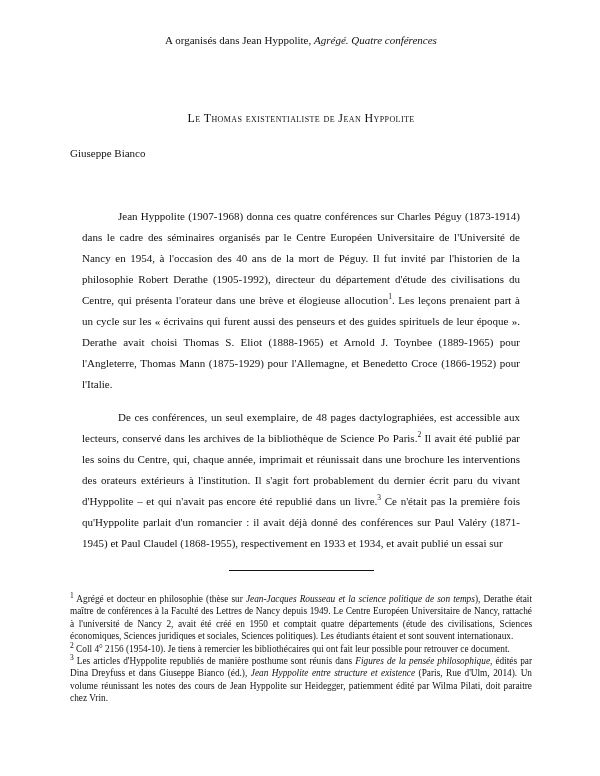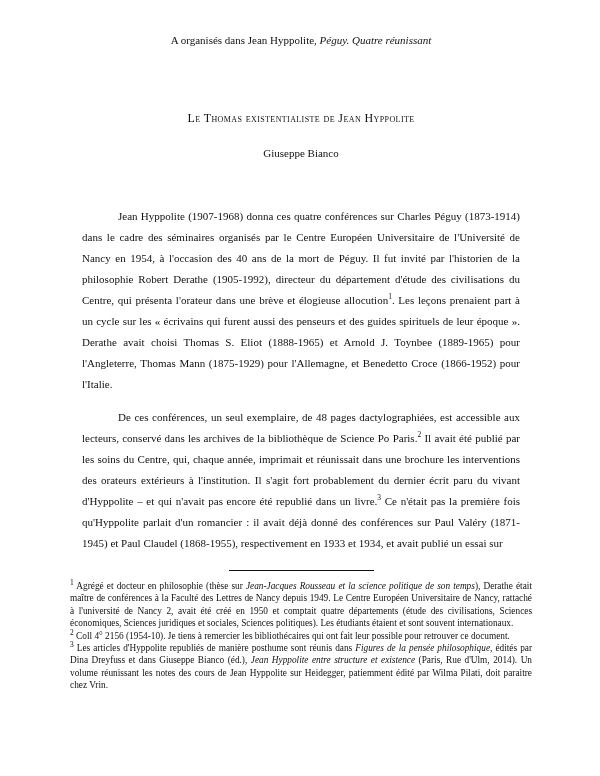--- a/index.html
+++ b/index.html
@@ -24,21 +24,21 @@
   .title-block {
     margin-top: 60px;
     text-align: center;
     font-variant: small-caps;
     font-size: 12px;
     line-height: 21px;
     letter-spacing: 0.4px;
   }
   .author {
     margin-top: 17px;
-    text-align: center;
+    text-align: left;
     font-size: 11px;
     line-height: 15px;
   }
   .body-block { margin-top: 45px; }
   .body-para {
     margin: 12px;
     font-size: 11px;
     line-height: 21px;
     text-align: justify;
     text-indent: 36px;
@@ -48,35 +48,35 @@
     line-height: 0;
     vertical-align: super;
   }
   .footnote-rule {
     margin-top: 16px;
     width: 145px;
     border: none;
     border-top: 1px solid #111;
     height: 0;
   }
-  .footnotes { margin-top: 9px; }
+  .footnotes { margin-top: 22px; }
   .footnote {
     margin: 0;
     font-size: 9.3px;
     line-height: 12.4px;
     text-align: justify;
   }
   i { font-style: italic; }
 </style>
 </head>
 <body>
 
 <div class="page">
 
-  <div class="running-head"><span>A organisés dans Jean Hyppolite, </span><i>Péguy. Quatre réunissant</i></div>
+  <div class="running-head"><span>A organisés dans Jean Hyppolite, </span><i>Agrégé. Quatre conférences</i></div>
 
   <div class="title-block">
     <div class="title-line">Le Thomas existentialiste de Jean Hyppolite</div>
   </div>
 
   <div class="author">Giuseppe Bianco</div>
 
   <div class="body-block">
     <p class="body-para"><span>Jean Hyppolite (1907-1968) donna ces quatre conférences sur Charles Péguy (1873-1914) dans le cadre des séminaires organisés par le Centre Européen Universitaire de l'Université de Nancy en 1954, à l'occasion des 40 ans de la mort de Péguy. Il fut invité par l'historien de la philosophie Robert Derathe (1905-1992), directeur du département d'étude des civilisations du Centre, qui présenta l'orateur dans une brève et élogieuse allocution</span><sup>1</sup><span>. Les leçons prenaient part à un cycle sur les « écrivains qui furent aussi des penseurs et des guides spirituels de leur époque ». Derathe avait choisi Thomas S. Eliot (1888-1965) et Arnold J. Toynbee (1889-1965) pour l'Angleterre, Thomas Mann (1875-1929) pour l'Allemagne, et Benedetto Croce (1866-1952) pour l'Italie.</span></p>
     <p class="body-para"><span>De ces conférences, un seul exemplaire, de 48 pages dactylographiées, est accessible aux lecteurs, conservé dans les archives de la bibliothèque de Science Po Paris.</span><sup>2</sup><span> Il avait été publié par les soins du Centre, qui, chaque année, imprimait et réunissait dans une brochure les interventions des orateurs extérieurs à l'institution. Il s'agit fort probablement du dernier écrit paru du vivant d'Hyppolite – et qui n'avait pas encore été republié dans un livre.</span><sup>3</sup><span> Ce n'était pas la première fois qu'Hyppolite parlait d'un romancier : il avait déjà donné des conférences sur Paul Valéry (1871-1945) et Paul Claudel (1868-1955), respectivement en 1933 et 1934, et avait publié un essai sur</span></p>

